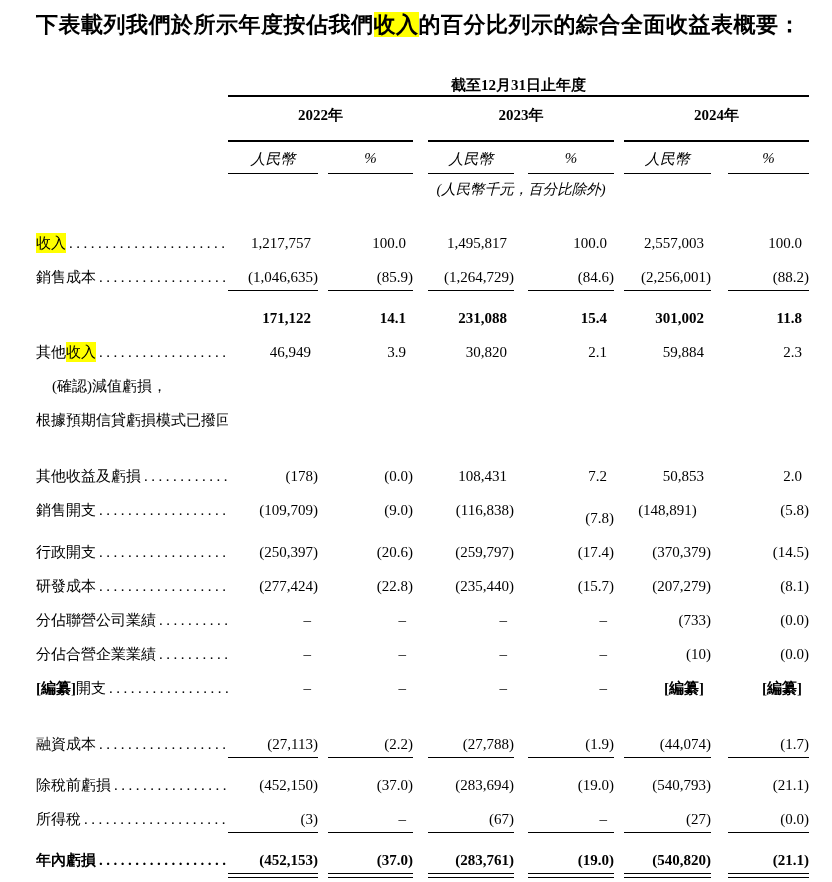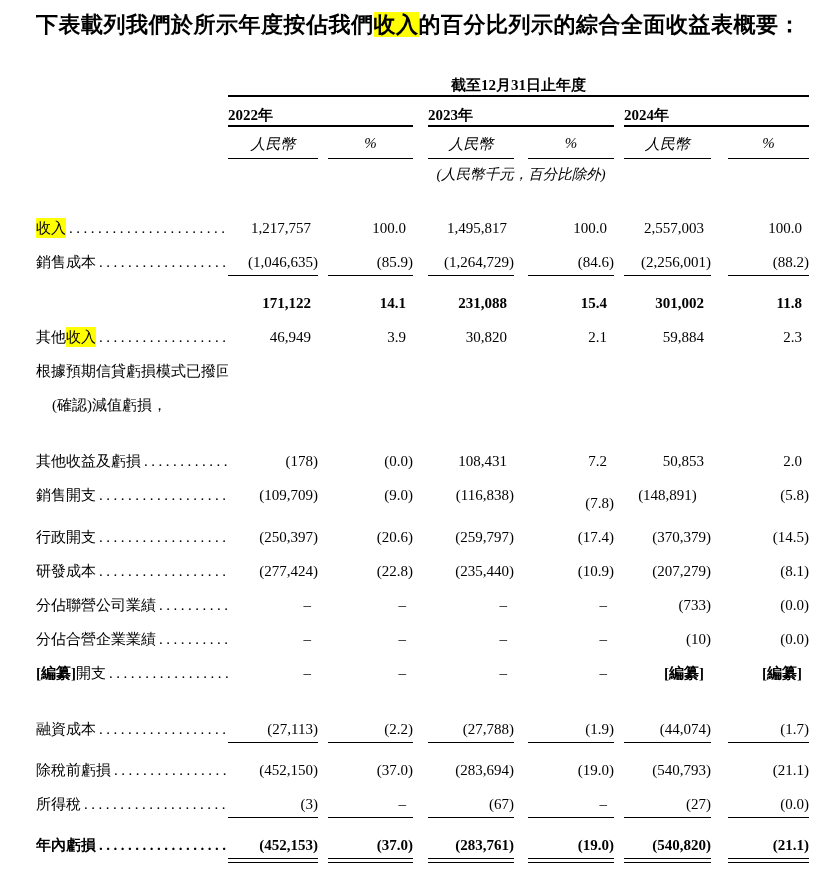--- a/index.html
+++ b/index.html
@@ -17,22 +17,22 @@
     letter-spacing:0.5px;white-space:nowrap;
   }
   .hl{background:var(--hl);}
   .fin-table{margin:36px 0 0 36px;width:773px;font-size:15px;}
   .trow,.drow,.rrow{display:grid;grid-template-columns:var(--cols);}
   .phead{
     grid-column:2/13;text-align:center;font-weight:bold;
     border-bottom:2px solid #000;
   }
   .yh{
-    font-weight:bold;border-bottom:2px solid #000;
-    padding-bottom:0;margin-top:9px;
+    text-align:center;font-weight:bold;border-bottom:2px solid #000;
+    padding-bottom:15px;margin-top:9px;
   }
   .y1{grid-column:2/5}.y2{grid-column:6/9}.y3{grid-column:10/13}
   .sh{
     text-align:center;font-style:italic;border-bottom:1.4px solid #000;
     padding-bottom:4px;margin-top:8px;
   }
   .col1{grid-column:2}.col2{grid-column:4}.col3{grid-column:6}
   .col4{grid-column:8}.col5{grid-column:10}.col6{grid-column:12}
   .note{grid-column:6/9;text-align:center;font-style:italic;margin-top:6px;font-size:14.5px;white-space:nowrap;}
   #rows{margin-top:34px;}
@@ -126,27 +126,27 @@
           <span class="dots"></span>
         </div>
         <div class="num pos" style="grid-column: 2;">46,949</div>
         <div class="num pos" style="grid-column: 4;">3.9</div>
         <div class="num pos" style="grid-column: 6;">30,820</div>
         <div class="num pos" style="grid-column: 8;">2.1</div>
         <div class="num pos" style="grid-column: 10;">59,884</div>
         <div class="num pos" style="grid-column: 12;">2.3</div>
       </div>
       <div class="drow">
-        <div class="lab">
-          <span class="">根據預期信貸虧損模式已撥回</span>
-        </div>
-      </div>
-      <div class="drow">
         <div class="lab ind">
           <span class="">(確認)減值虧損，</span>
+        </div>
+      </div>
+      <div class="drow">
+        <div class="lab">
+          <span class="">根據預期信貸虧損模式已撥回</span>
         </div>
       </div>
       <div class="drow spacer">
         <div class="lab">
           <span class="">其他收益及虧損</span>
           <span class="dots"></span>
         </div>
         <div class="num" style="grid-column: 2;">(178)</div>
         <div class="num" style="grid-column: 4;">(0.0)</div>
         <div class="num pos" style="grid-column: 6;">108,431</div>
@@ -179,21 +179,21 @@
         <div class="num" style="grid-column: 12;">(14.5)</div>
       </div>
       <div class="drow">
         <div class="lab">
           <span class="">研發成本</span>
           <span class="dots"></span>
         </div>
         <div class="num" style="grid-column: 2;">(277,424)</div>
         <div class="num" style="grid-column: 4;">(22.8)</div>
         <div class="num" style="grid-column: 6;">(235,440)</div>
-        <div class="num" style="grid-column: 8;">(10.9)</div>
+        <div class="num" style="grid-column: 8;">(15.7)</div>
         <div class="num" style="grid-column: 10;">(207,279)</div>
         <div class="num" style="grid-column: 12;">(8.1)</div>
       </div>
       <div class="drow">
         <div class="lab">
           <span class="">分佔聯營公司業績</span>
           <span class="dots"></span>
         </div>
         <div class="num pos" style="grid-column: 2;">–</div>
         <div class="num pos" style="grid-column: 4;">–</div>

